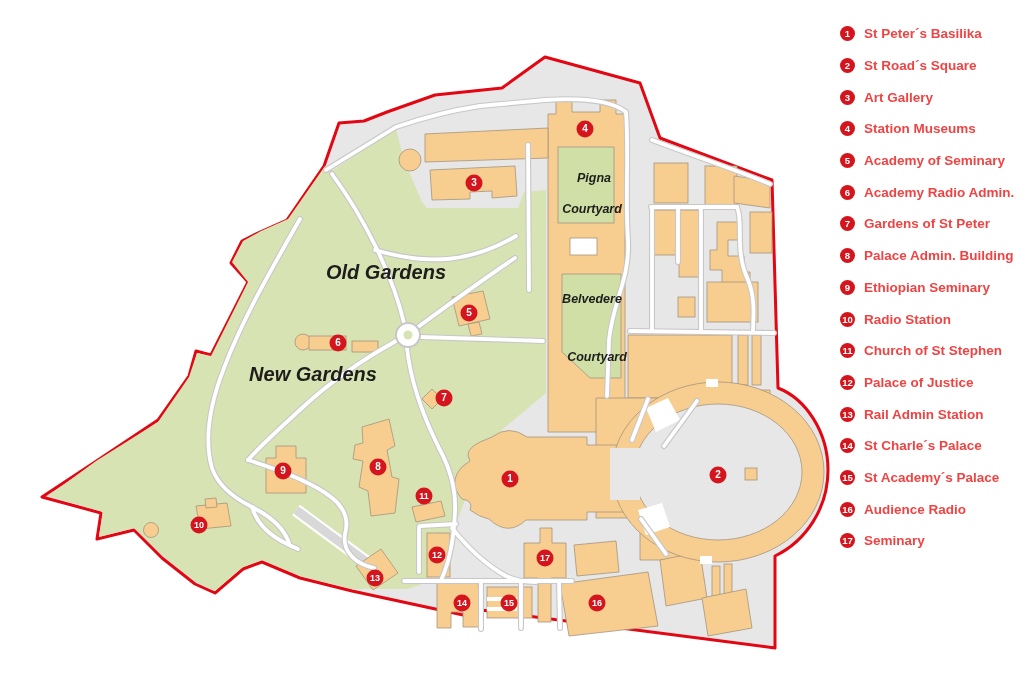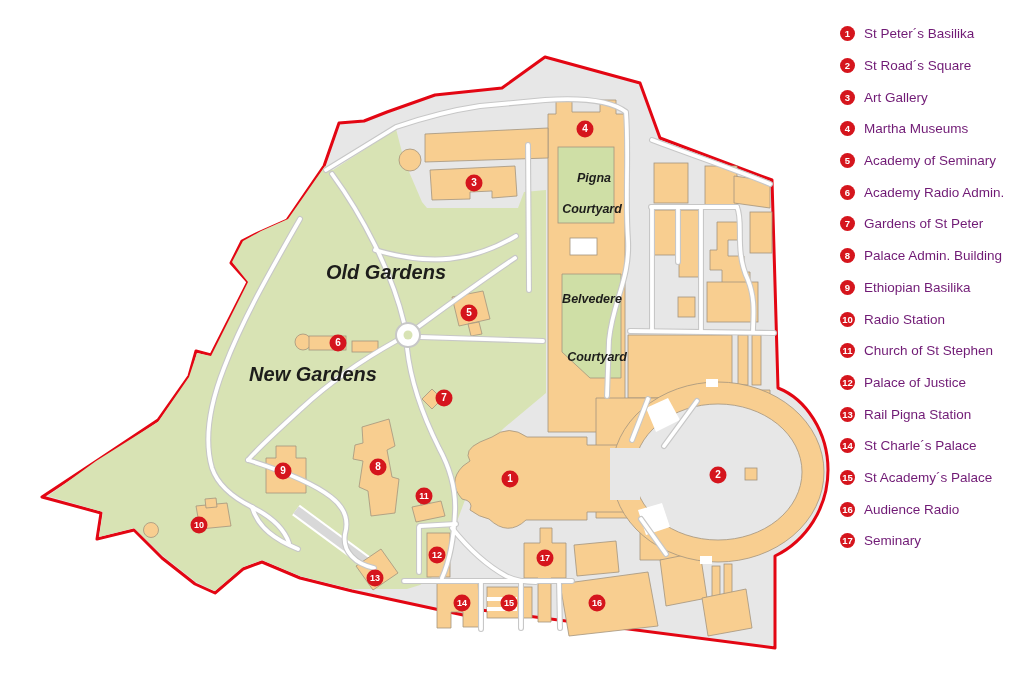--- a/index.html
+++ b/index.html
@@ -9,21 +9,21 @@
   .map-label{font-family:"Liberation Sans", sans-serif;font-style:italic;font-weight:bold;
              fill:#1d1d1b;text-anchor:middle;}
   .marker-circle{fill:#d5151d;}
   .marker-num{fill:#ffffff;font-weight:bold;text-anchor:middle;
               font-family:"Liberation Sans", sans-serif;}
   #legend{position:absolute;left:840px;top:18px;width:184px;}
   .legend-item{height:31.7px;display:flex;align-items:center;gap:9px;}
   .legend-badge{width:15px;height:15px;min-width:15px;border-radius:50%;background:#d5151d;
                 color:#ffffff;font-size:9.5px;font-weight:bold;display:flex;
                 align-items:center;justify-content:center;line-height:15px;}
-  .legend-label{font-size:13.5px;font-weight:normal;color:#701a75;white-space:nowrap;}
+  .legend-label{font-size:13.5px;font-weight:bold;color:#ef4444;white-space:nowrap;}
   .road-casing{fill:none;stroke:#c7c7c7;stroke-width:6;stroke-linecap:round;stroke-linejoin:round;}
   .road-fill{fill:none;stroke:#ffffff;stroke-width:3.8;stroke-linecap:round;stroke-linejoin:round;}
   .bldg{fill:#f8ce90;stroke:#a3947e;stroke-width:0.8;}
   .court{fill:#cfdfa6;stroke:#a3947e;stroke-width:0.8;}
 </style>
 </head>
 <body>
 
 <div id="stage">
 
@@ -217,57 +217,57 @@
       <div class="legend-item">
         <span class="legend-badge">2</span>
         <span class="legend-label">St Road´s Square</span>
       </div>
       <div class="legend-item">
         <span class="legend-badge">3</span>
         <span class="legend-label">Art Gallery</span>
       </div>
       <div class="legend-item">
         <span class="legend-badge">4</span>
-        <span class="legend-label">Martha Museums</span>
+        <span class="legend-label">Station Museums</span>
       </div>
       <div class="legend-item">
         <span class="legend-badge">5</span>
         <span class="legend-label">Academy of Seminary</span>
       </div>
       <div class="legend-item">
         <span class="legend-badge">6</span>
         <span class="legend-label">Academy Radio Admin.</span>
       </div>
       <div class="legend-item">
         <span class="legend-badge">7</span>
         <span class="legend-label">Gardens of St Peter</span>
       </div>
       <div class="legend-item">
         <span class="legend-badge">8</span>
         <span class="legend-label">Palace Admin. Building</span>
       </div>
       <div class="legend-item">
         <span class="legend-badge">9</span>
-        <span class="legend-label">Ethiopian Basilika</span>
+        <span class="legend-label">Ethiopian Seminary</span>
       </div>
       <div class="legend-item">
         <span class="legend-badge">10</span>
         <span class="legend-label">Radio Station</span>
       </div>
       <div class="legend-item">
         <span class="legend-badge">11</span>
         <span class="legend-label">Church of St Stephen</span>
       </div>
       <div class="legend-item">
         <span class="legend-badge">12</span>
         <span class="legend-label">Palace of Justice</span>
       </div>
       <div class="legend-item">
         <span class="legend-badge">13</span>
-        <span class="legend-label">Rail Pigna Station</span>
+        <span class="legend-label">Rail Admin Station</span>
       </div>
       <div class="legend-item">
         <span class="legend-badge">14</span>
         <span class="legend-label">St Charle´s Palace</span>
       </div>
       <div class="legend-item">
         <span class="legend-badge">15</span>
         <span class="legend-label">St Academy´s Palace</span>
       </div>
       <div class="legend-item">

